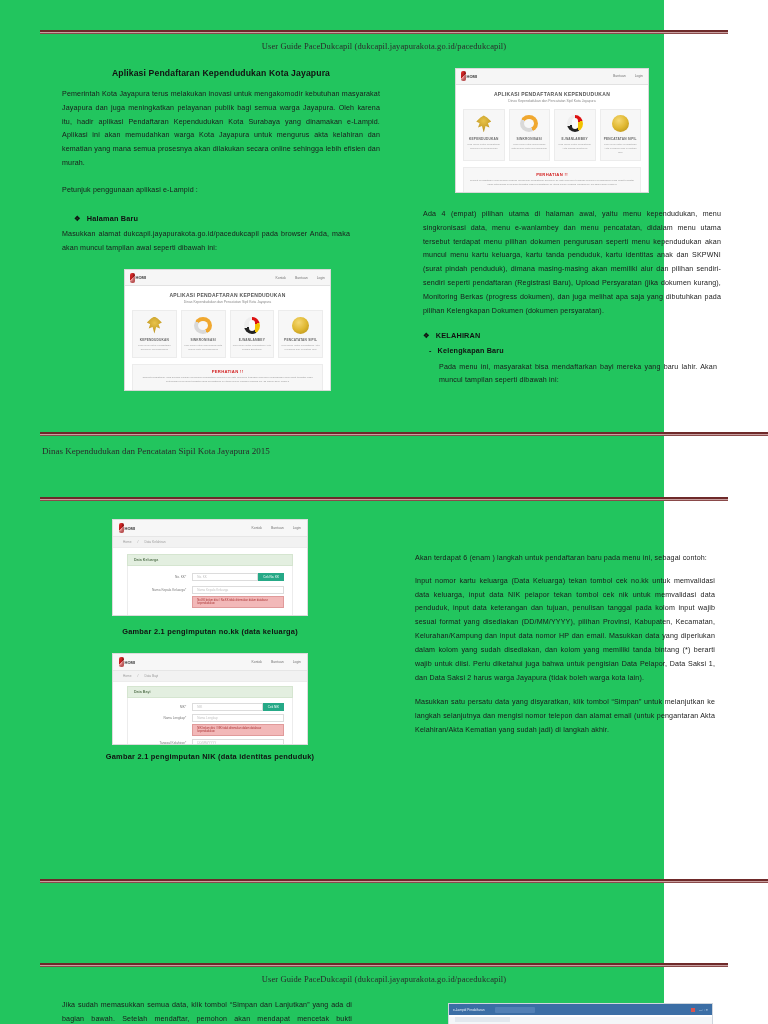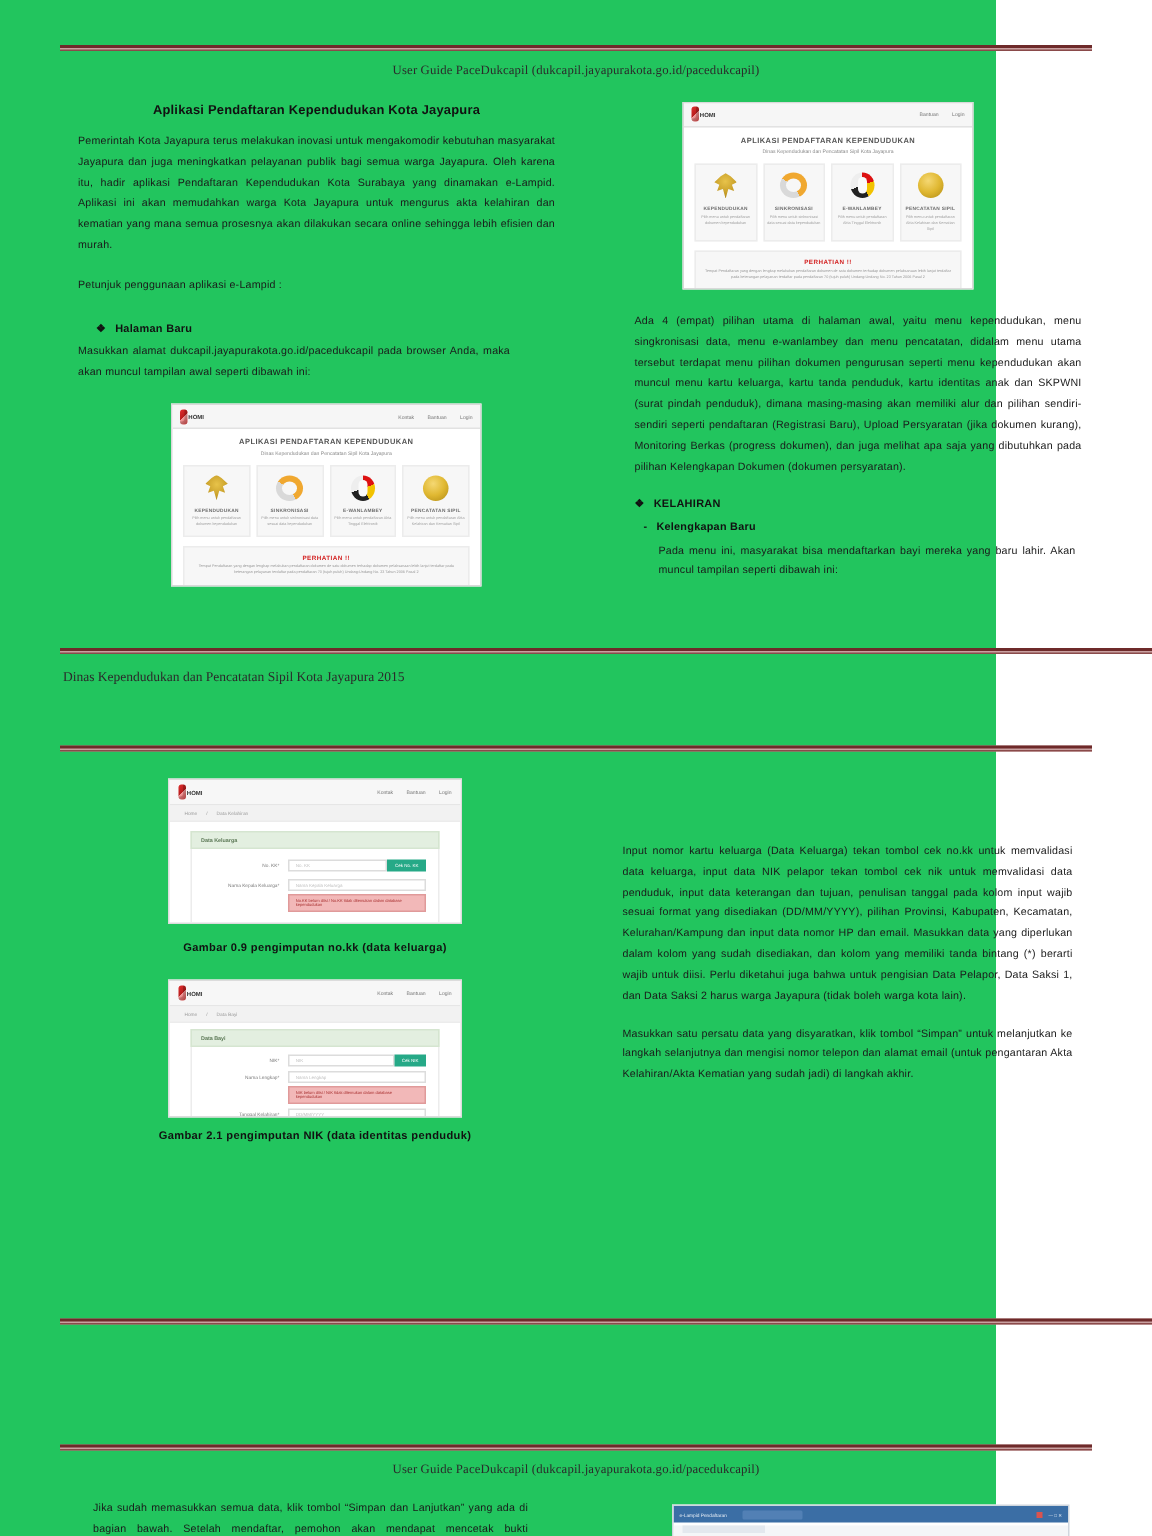--- a/index.html
+++ b/index.html
@@ -253,21 +253,21 @@
 </head>
 <body>
 
 <div id="page">
 
   <div class="sheet" style="top:30px;">
 
     <div class="rule"></div>
     <div class="hdr-center">User Guide PaceDukcapil (dukcapil.jayapurakota.go.id/pacedukcapil)</div>
 
-    <div style="position:absolute; left:52px; top:38px; width:318px;">
+    <div style="position:absolute; left:62px; top:38px; width:318px;">
       <div class="doc-title">Aplikasi Pendaftaran Kependudukan Kota Jayapura</div>
       <p class="body" style="margin-top:10px;">Pemerintah Kota Jayapura terus melakukan inovasi untuk mengakomodir kebutuhan masyarakat Jayapura dan juga meningkatkan pelayanan publik bagi semua warga Jayapura. Oleh karena itu, hadir aplikasi Pendaftaran Kependudukan Kota Surabaya yang dinamakan e-Lampid. Aplikasi ini akan memudahkan warga Kota Jayapura untuk mengurus akta kelahiran dan kematian yang mana semua prosesnya akan dilakukan secara online sehingga lebih efisien dan murah.</p>
       <p class="body" style="margin-top:13px;">Petunjuk penggunaan aplikasi e-Lampid :</p>
 
       <div style="margin-top:16px; display:flex; align-items:flex-start;">
         <span class="bullet-mark bullet-head" style="margin-left:12px;">❖</span>
         <span class="bullet-head">Halaman Baru</span>
       </div>
       <p class="body indent2" style="margin-top:5px; width:288px;">Masukkan alamat dukcapil.jayapurakota.go.id/pacedukcapil pada browser Anda, maka akan muncul tampilan awal seperti dibawah ini:</p>
 
@@ -427,21 +427,21 @@
               <div class="falert">No.KK belum diisi / No.KK tidak ditemukan dalam database kependudukan</div>
             </div>
           </div>
           <div class="fsubmit-row">
             <div class="sp"></div>
 
           </div>
         </div>
       </div>
     </div>
-    <div class="caption" style="position:absolute; left:112px; top:130px; width:196px;">Gambar 0.9 pengimputan no.kk (data keluarga)</div>
+    <div class="caption" style="position:absolute; left:112px; top:130px; width:196px;">Gambar 2.1 pengimputan no.kk (data keluarga)</div>
 
     <div class="fshot" style="position:absolute; left:112px; top:156px; width:196px; height:92px;">
       <div class="fnav">
         <div class="logo-box">
           <div class="logo-cube"></div>
           <div class="logo-word">HOMI</div>
         </div>
         <div class="nav-links">
           <span>Kontak</span>
           <span>Bantuan</span>
@@ -479,20 +479,21 @@
 
             </div>
           </div>
 
         </div>
       </div>
     </div>
     <div class="caption" style="position:absolute; left:100px; top:255px; width:220px;">Gambar 2.1 pengimputan NIK (data identitas penduduk)</div>
 
     <div style="position:absolute; left:415px; top:55px; width:300px;">
+      <p class="body">Akan terdapat 6 (enam ) langkah untuk pendaftaran baru pada menu ini, sebagai contoh:</p>
       <p class="body" style="margin-top:9px;">Input nomor kartu keluarga (Data Keluarga) tekan tombol cek no.kk untuk memvalidasi data keluarga, input data NIK pelapor tekan tombol cek nik untuk memvalidasi data penduduk, input data keterangan dan tujuan, penulisan tanggal pada kolom input wajib sesuai format yang disediakan (DD/MM/YYYY), pilihan Provinsi, Kabupaten, Kecamatan, Kelurahan/Kampung dan input data nomor HP dan email. Masukkan data yang diperlukan dalam kolom yang sudah disediakan, dan kolom yang memiliki tanda bintang (*) berarti wajib untuk diisi. Perlu diketahui juga bahwa untuk pengisian Data Pelapor, Data Saksi 1, dan Data Saksi 2 harus warga Jayapura (tidak boleh warga kota lain).</p>
       <p class="body" style="margin-top:11px;">Masukkan satu persatu data yang disyaratkan, klik tombol “Simpan” untuk melanjutkan ke langkah selanjutnya dan mengisi nomor telepon dan alamat email (untuk pengantaran Akta Kelahiran/Akta Kematian yang sudah jadi) di langkah akhir.</p>
     </div>
 
     <div class="rule" style="position:absolute; top:382px; left:0; width:768px;"></div>
   </div>
 
   <div class="sheet" style="top:963px;">
     <div class="rule"></div>
     <div class="hdr-center">User Guide PaceDukcapil (dukcapil.jayapurakota.go.id/pacedukcapil)</div>

